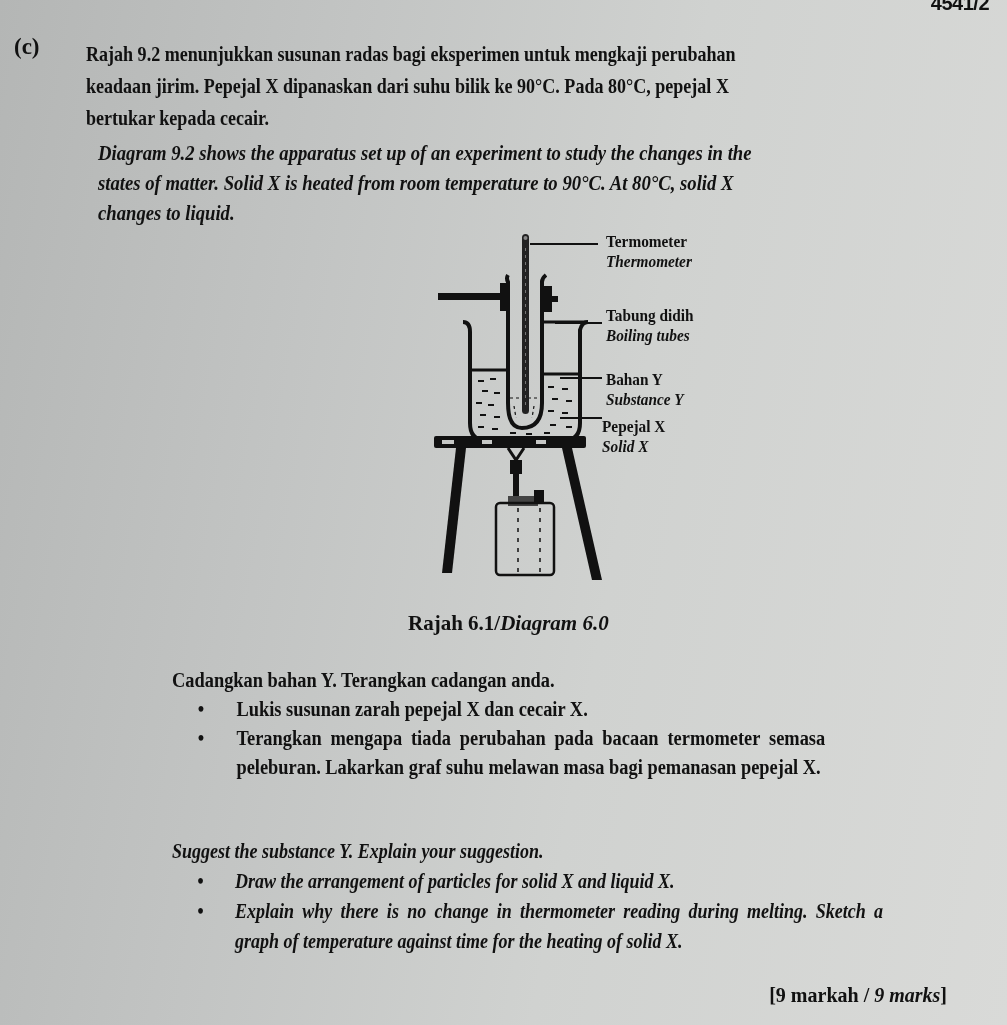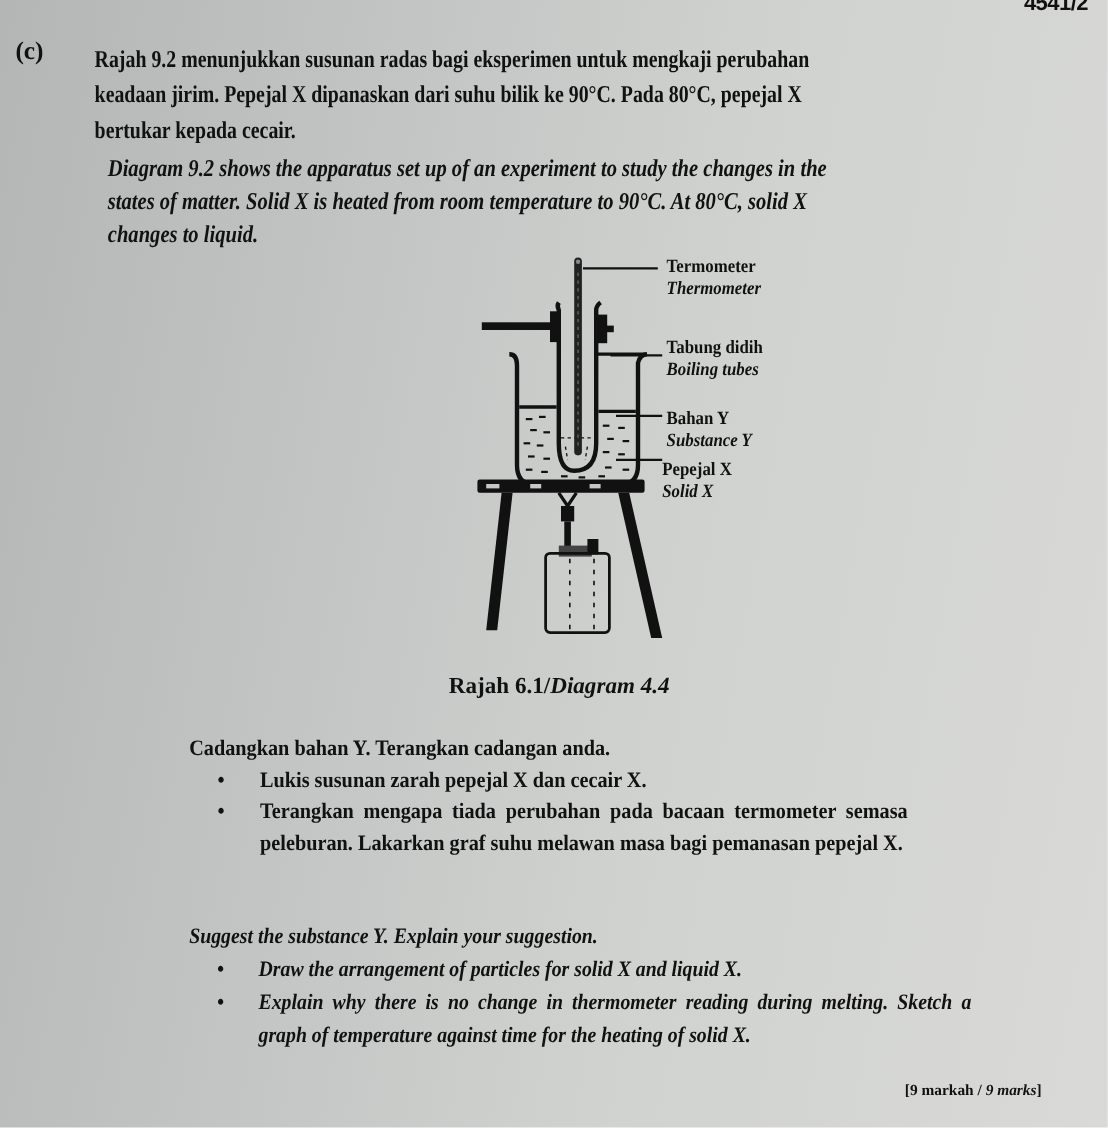--- a/index.html
+++ b/index.html
@@ -22,21 +22,21 @@
     .caption em { font-style: italic; }
     .section { left: 172px; font-size: 20px; font-weight: bold; white-space: nowrap; }
     .bullet-list { margin: 0; padding: 0; list-style: none; }
     .bullet-list li { position: relative; padding-left: 70px; }
     .bullet-list li::before { content: "•"; position: absolute; left: 28px; top: 0; }
     .malay-q { top: 666px; width: 780px; line-height: 29px; transform: scaleX(0.92); transform-origin: left top; }
     .malay-q .lead { display: block; }
     .malay-q li { white-space: normal; text-align: justify; text-align-last: left; width: 640px; }
     .eng-q { top: 836px; width: 800px; font-style: italic; line-height: 30px; transform: scaleX(0.9); transform-origin: left top; }
     .eng-q li { white-space: normal; text-align: justify; text-align-last: left; width: 720px; }
-    .marks { right: 60px; top: 984px; font-size: 14px; font-weight: bold; white-space: nowrap; }
+    .marks { right: 60px; top: 984px; font-size: 20px; font-weight: bold; white-space: nowrap; }
     .marks em { font-style: italic; }
     svg.apparatus { left: 430px; top: 228px; }
   </style>
 </head>
 <body>
 
 <div class="abs page-code">4541/2</div>
 
 <div class="abs q-label">(c)</div>
 
@@ -137,21 +137,21 @@
 <div class="abs label" style="left:606px; top:370px;">
   <span>Bahan Y</span>
   <i>Substance Y</i>
 </div>
 <div class="abs label" style="left:602px; top:417px;">
   <span>Pepejal X</span>
   <i>Solid X</i>
 </div>
 
 <div class="abs caption">
-  <span>Rajah 6.1/</span><em>Diagram 4.4</em>
+  <span>Rajah 6.1/</span><em>Diagram 6.0</em>
 </div>
 
 <div class="abs section malay-q">
   <span class="lead">Cadangkan bahan Y. Terangkan cadangan anda.</span>
   <ul class="bullet-list">
     <li>Lukis susunan zarah pepejal X dan cecair X.</li>
     <li>Terangkan mengapa tiada perubahan pada bacaan termometer semasa peleburan. Lakarkan graf suhu melawan masa bagi pemanasan pepejal X.</li>
   </ul>
 </div>
 

